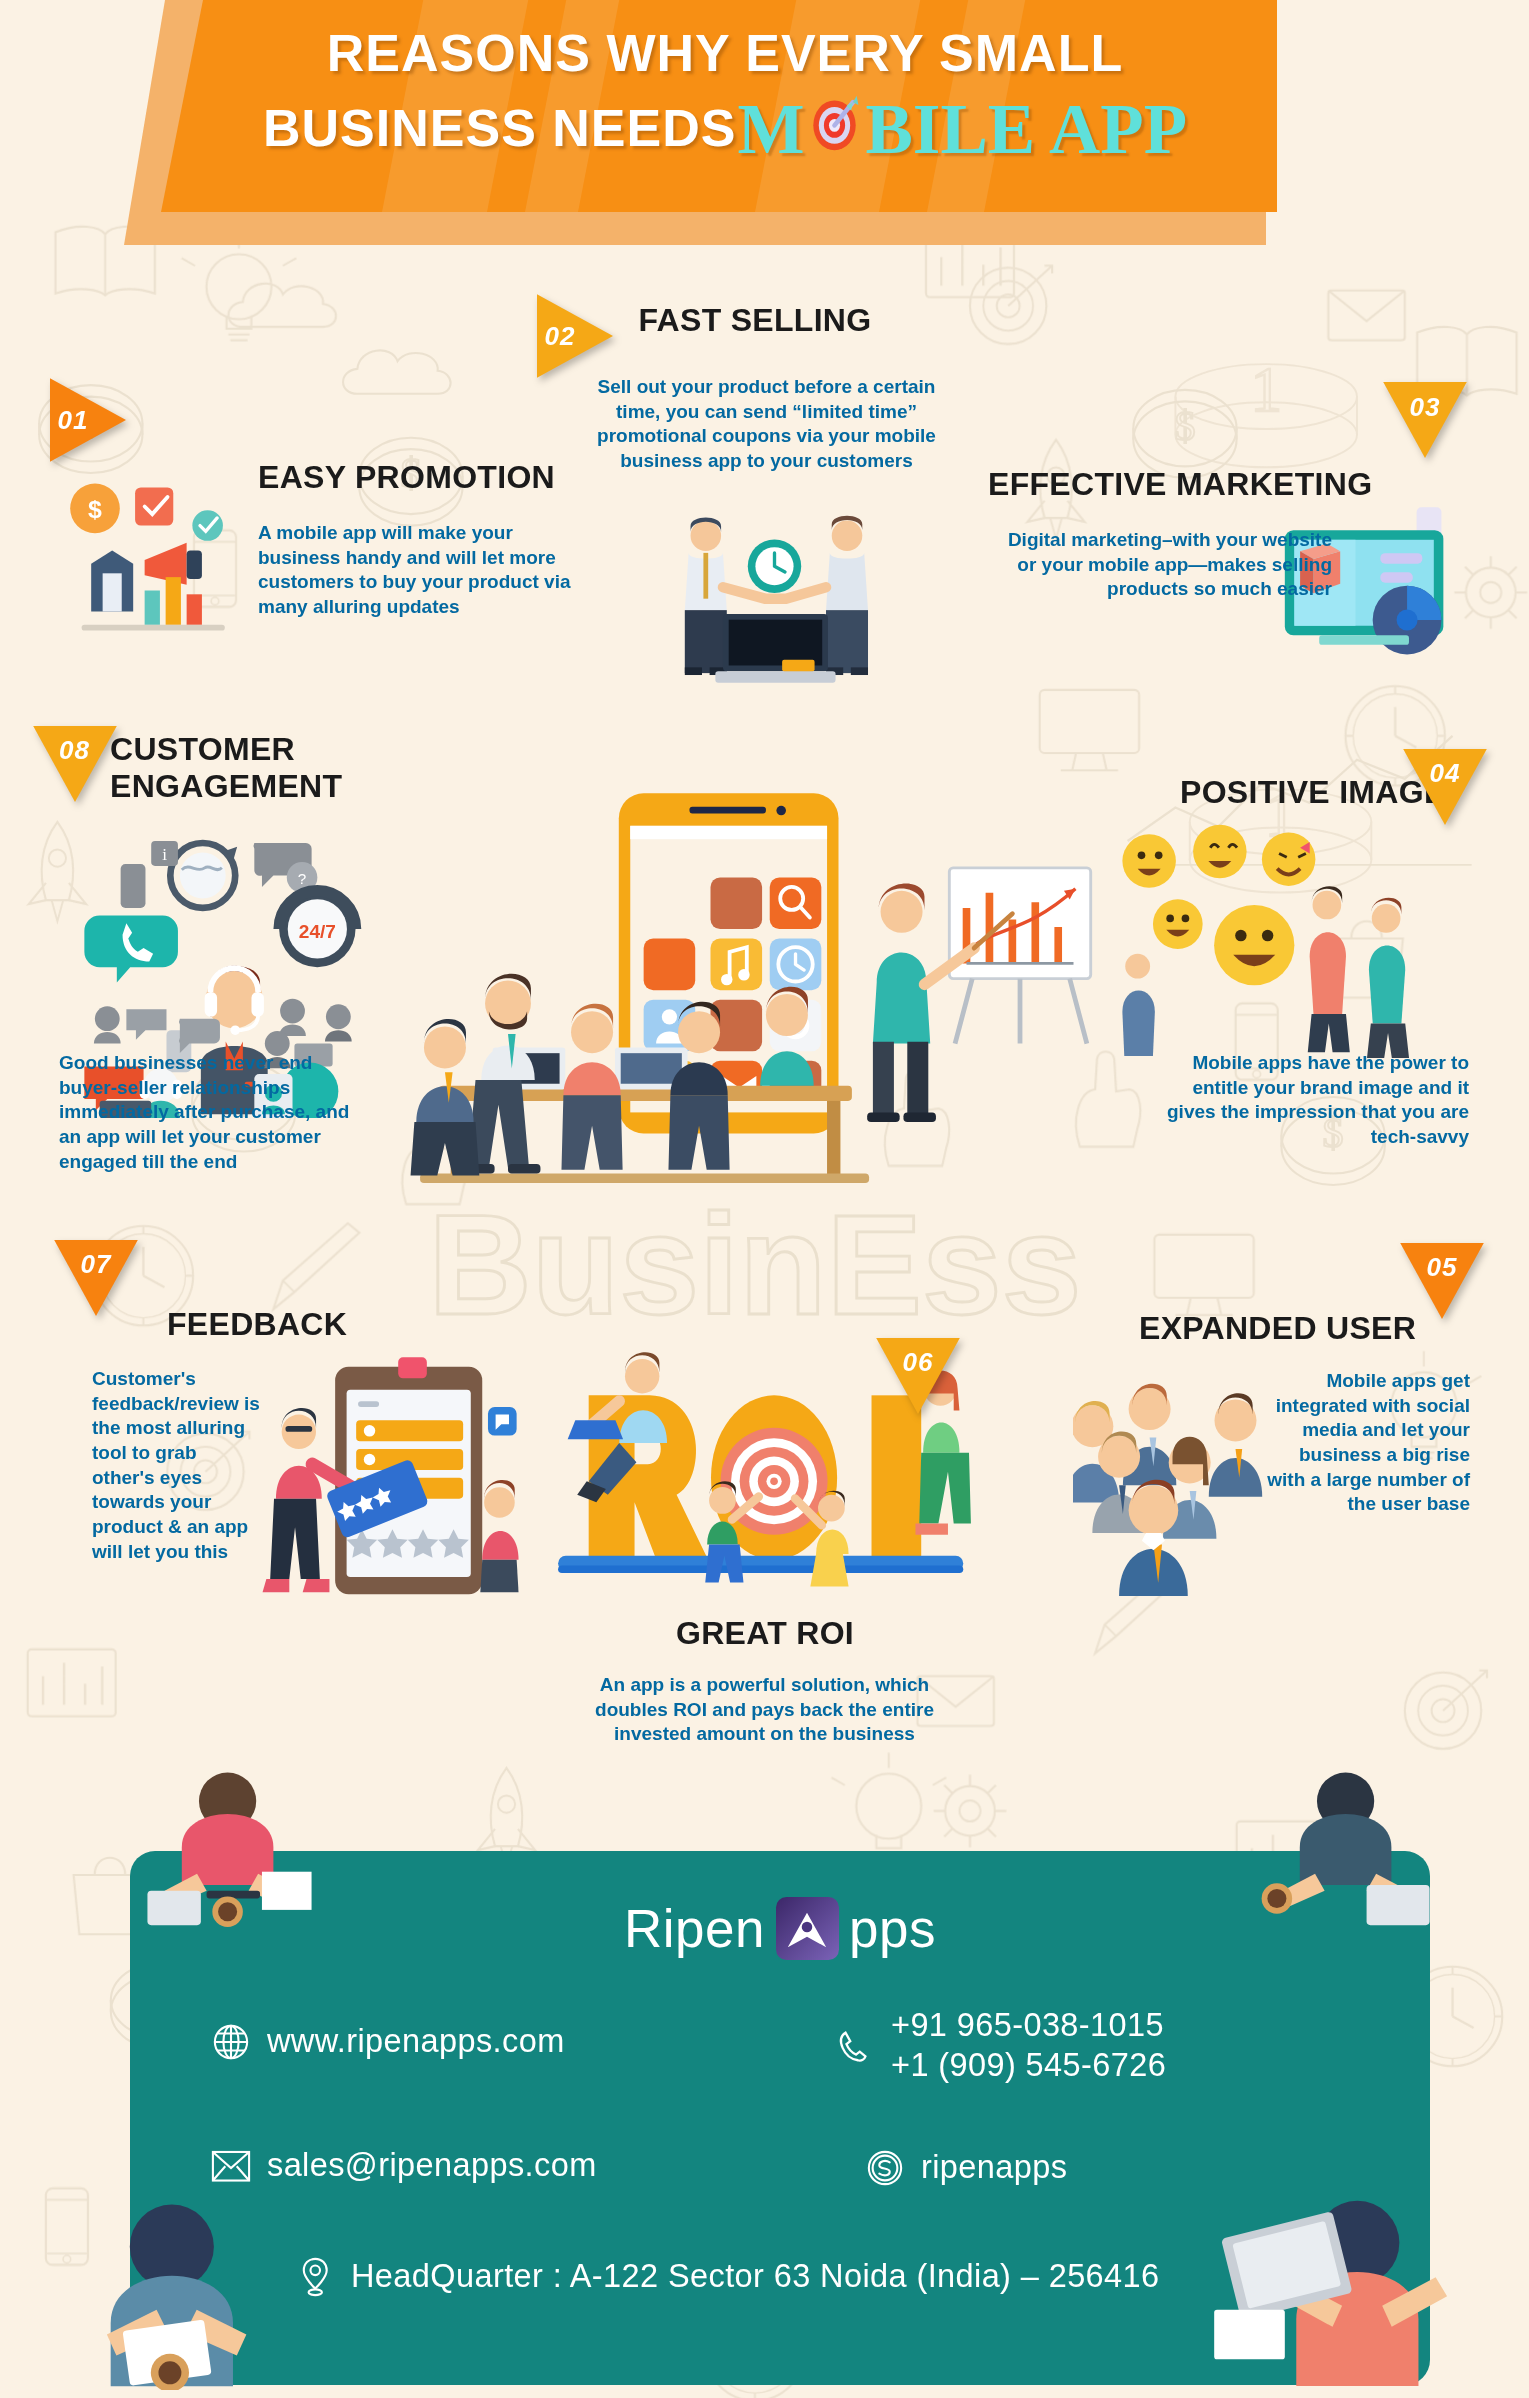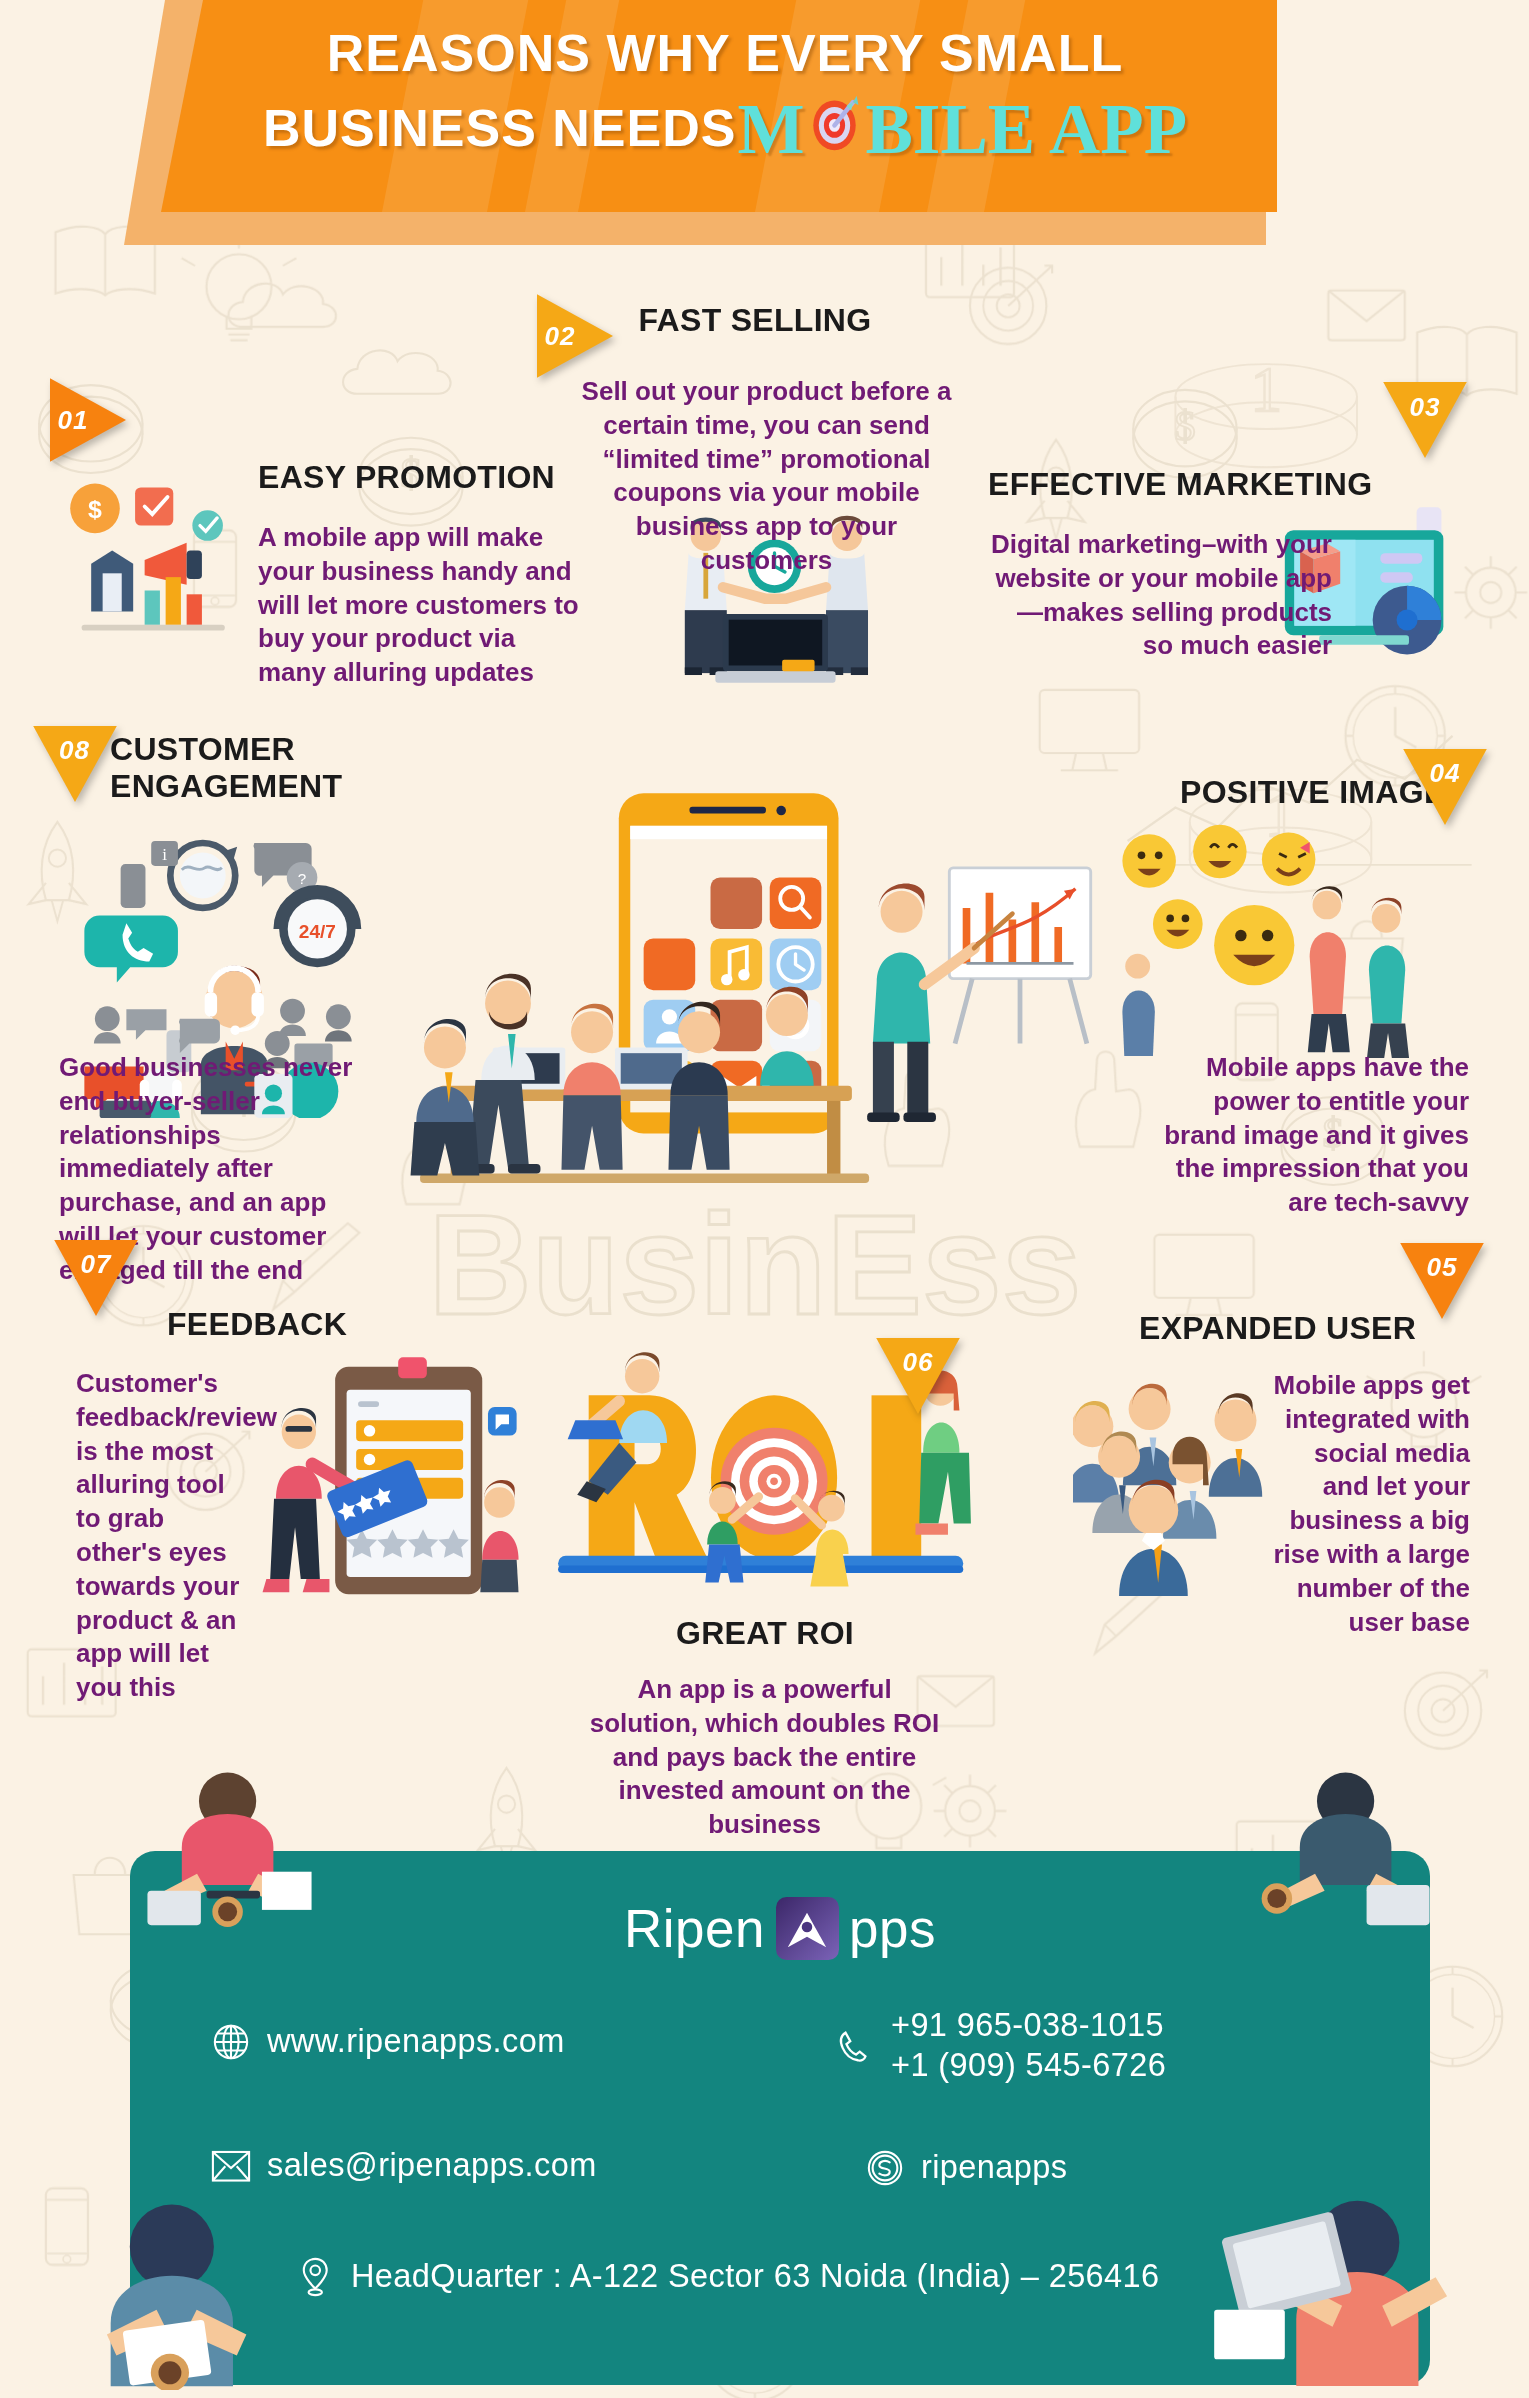--- a/index.html
+++ b/index.html
@@ -47,21 +47,21 @@
   .badge { position:absolute; z-index:6; }
   .badge .tri { width:100%; height:100%; filter:drop-shadow(3.8px 4.8px 3.8px rgba(0,0,0,.25)); }
   .badge .num {
     position:absolute; inset:0; display:flex; align-items:center; justify-content:center;
     color:#fff; font-weight:bold; font-size:26px; font-style:italic; letter-spacing:1px;
     pointer-events:none;
   }
 
   
   .sec-title { position:absolute; z-index:5; color:#1b1b1b; font-weight:bold; font-size:32px; letter-spacing:0.3px; line-height:1.16; }
-  .sec-body  { position:absolute; z-index:5; color:#701a75; font-weight:bold; font-size:26px; line-height:1.30; }
+  .sec-body  { position:absolute; z-index:5; color:#0369a1; font-weight:bold; font-size:19px; line-height:1.30; }
   .ta-l { text-align:left; } .ta-r { text-align:right; } .ta-c { text-align:center; }
 
   
   .footer-card {
     position:absolute; left:130px; top:1851px; width:1300px; height:534px;
     background:#13857f; border-radius:25px; z-index:5;
   }
   .brand { position:absolute; top:46px; left:0; width:100%; text-align:center;
            color:#fff; font-size:53px; font-weight:300; letter-spacing:0.5px;
            display:flex; align-items:center; justify-content:center; gap:1.9px; }
@@ -351,21 +351,21 @@
 <div class="sec-title ta-l" style="left:1180px; top:774px; width:306px;">POSITIVE IMAGE</div>
 <div class="sec-body ta-r" style="left:1139px; top:1051px; width:330px;">Mobile apps have the power to entitle your brand image and it gives the impression that you are tech-savvy</div>
 
 <div class="sec-title ta-l" style="left:1139px; top:1310px; width:325px;">EXPANDED USER</div>
 <div class="sec-body ta-r" style="left:1264px; top:1369px; width:206px;">Mobile apps get integrated with social media and let your business a big rise with a large number of the user base</div>
 
 <div class="sec-title ta-c" style="left:574px; top:1615px; width:382px;">GREAT ROI</div>
 <div class="sec-body ta-c" style="left:583px; top:1673px; width:363px;">An app is a powerful solution, which doubles ROI and pays back the entire invested amount on the business</div>
 
 <div class="sec-title ta-l" style="left:167px; top:1306px; width:287px;">FEEDBACK</div>
-<div class="sec-body ta-l" style="left:76px; top:1367px; width:172px;">Customer's feedback/review is the most alluring tool to grab other's eyes towards your product &amp; an app will let you this</div>
+<div class="sec-body ta-l" style="left:92px; top:1367px; width:172px;">Customer's feedback/review is the most alluring tool to grab other's eyes towards your product &amp; an app will let you this</div>
 
 <div class="sec-title ta-l" style="left:110px; top:731px; width:287px; white-space:pre-line;">CUSTOMER
 ENGAGEMENT</div>
 <div class="sec-body ta-l" style="left:59px; top:1051px; width:315px;">Good businesses never end buyer-seller relationships immediately after purchase, and an app will let your customer engaged till the end</div>
 
 <svg class="illus" style="left:53px; top:468px;" width="210" height="182" viewBox="0 0 220 190">
   <circle cx="44" cy="42" r="26" fill="#f7a13a"></circle>
   <text x="44" y="52" font-size="26" fill="#fff" text-anchor="middle" font-family="Liberation Sans, sans-serif" font-weight="bold">$</text>
   <rect x="86" y="20" width="40" height="40" rx="6" fill="#f26d4f"></rect>
   <path d="M96 40 l8 8 l16 -18" stroke="#fff" stroke-width="4" fill="none" stroke-linecap="round"></path>

